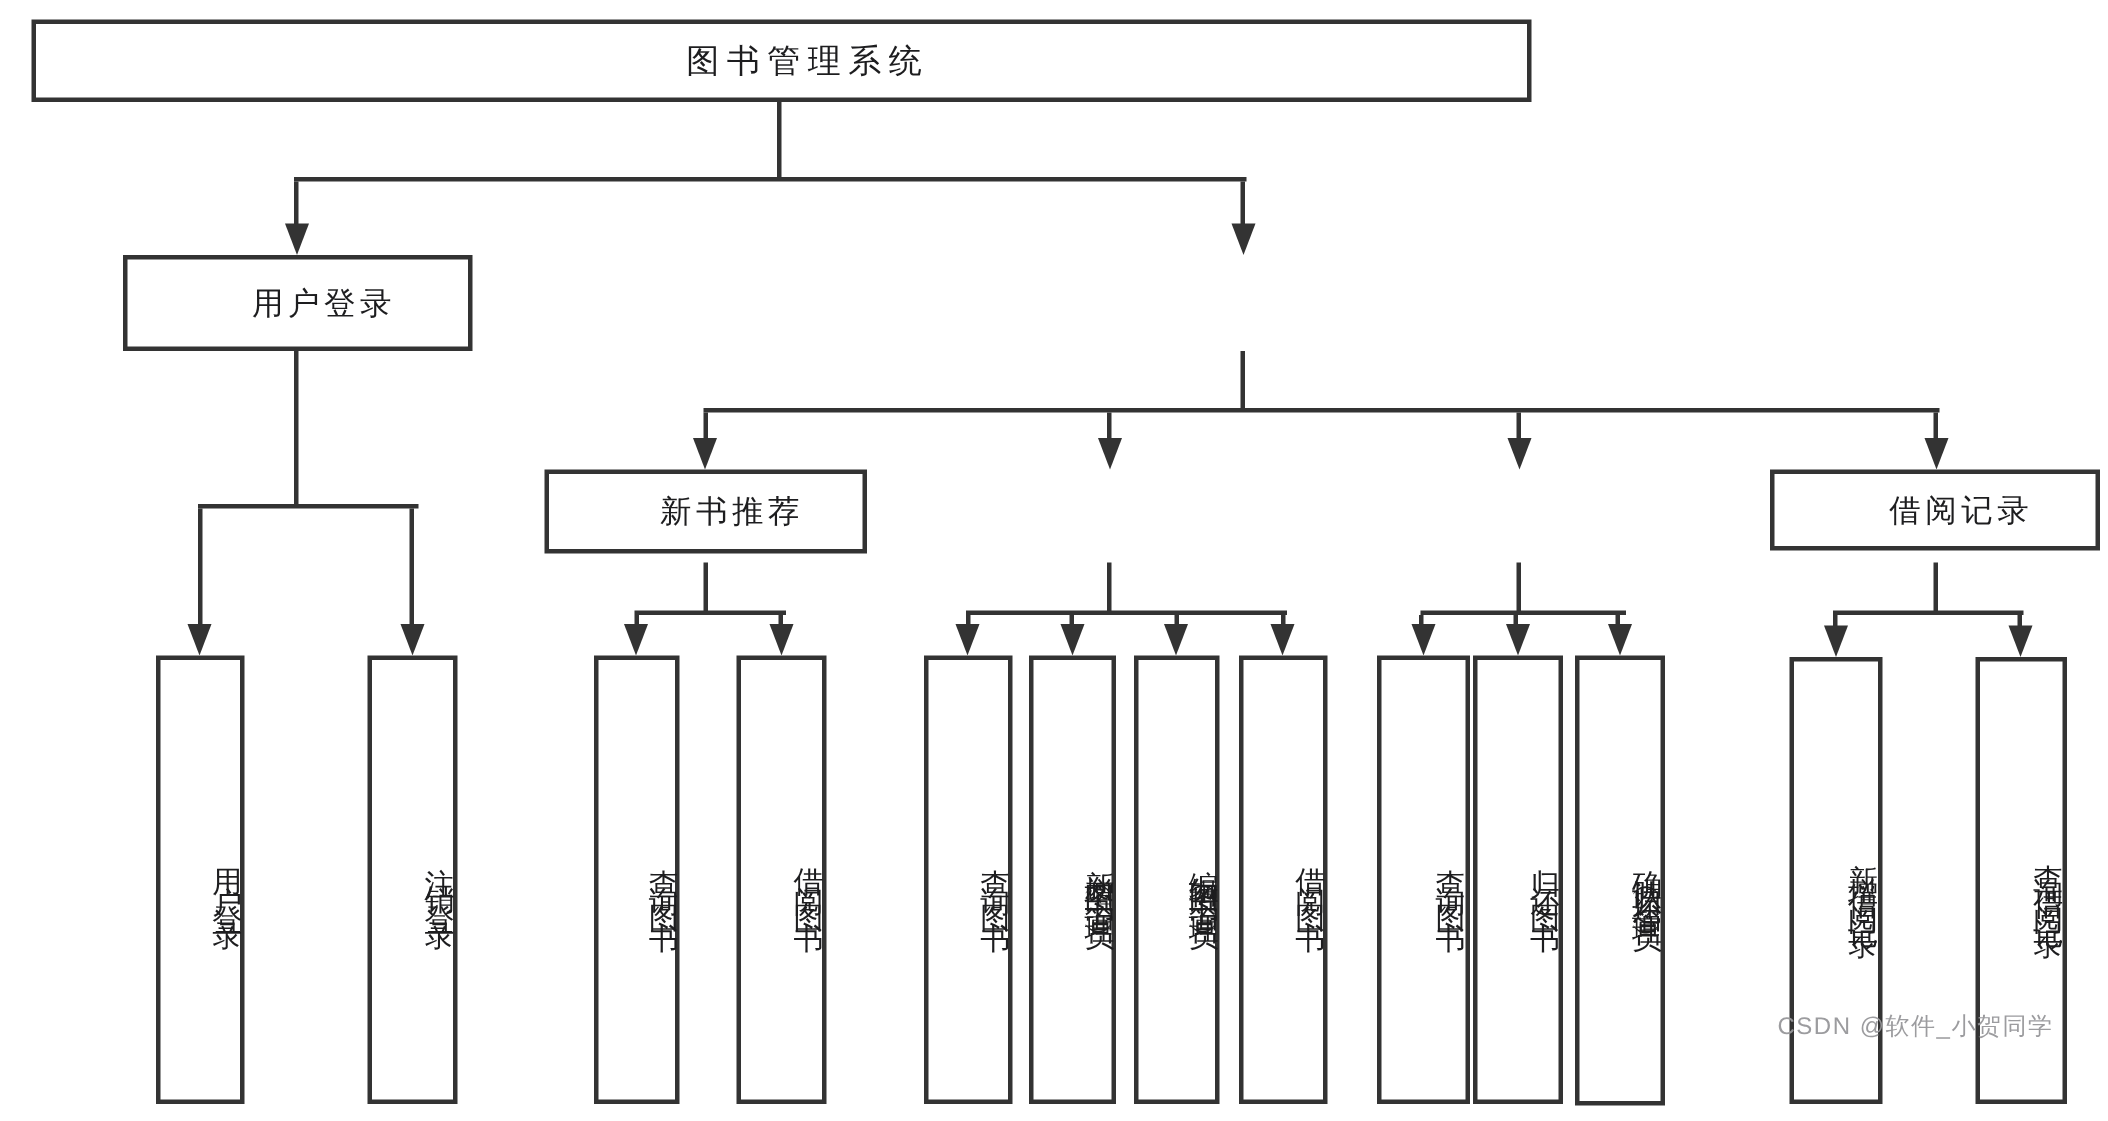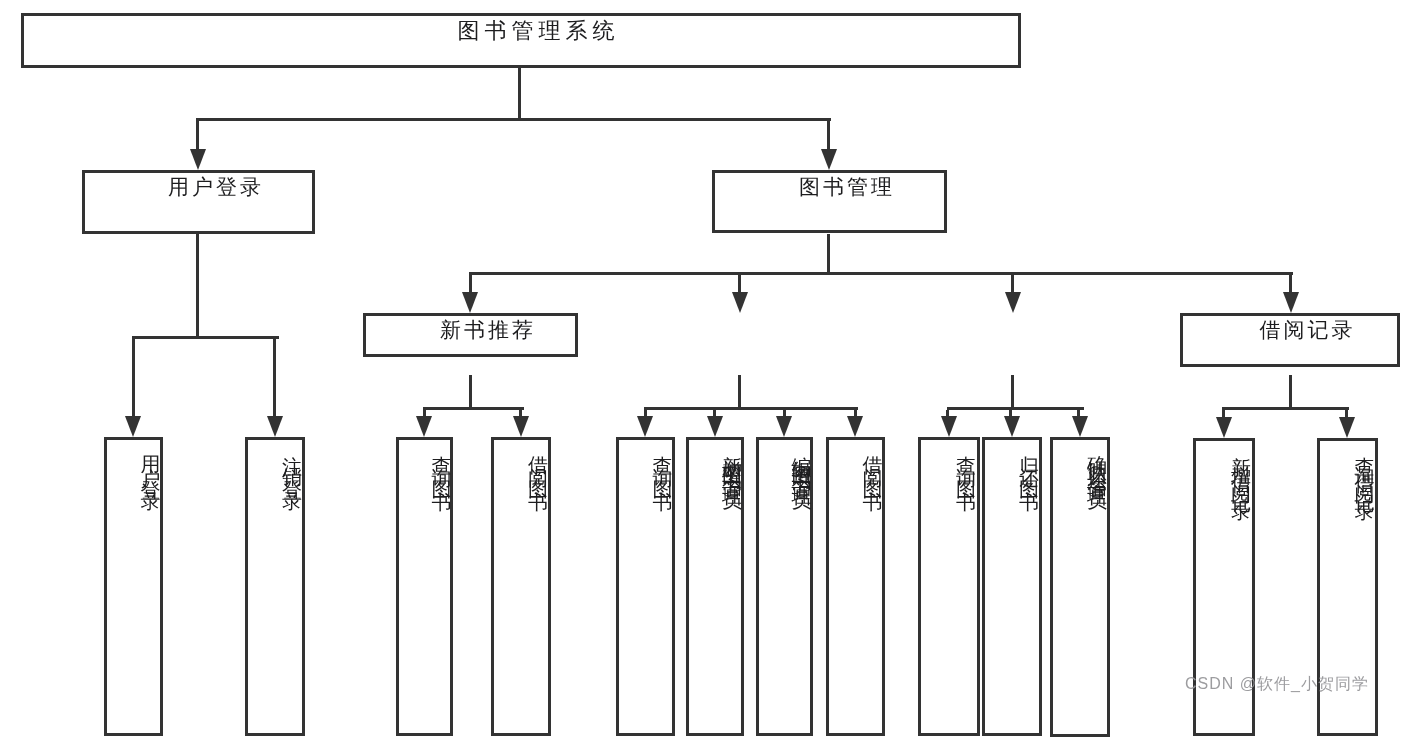--- a/index.html
+++ b/index.html
@@ -5,21 +5,21 @@
   :root{
     --border:#333333; --connector:#333333; --text:#1d1d1f; --background:#ffffff; --watermark:#97979a;
   }
   html,body{margin:0;padding:0;background:#fff;}
   #canvas{
     position:relative; width:1405px; height:747px; background:var(--background);
     overflow:hidden; font-family:"Liberation Sans","DejaVu Sans",sans-serif; color:var(--text);
   }
   .box{
     position:absolute; box-sizing:border-box; border:3px solid var(--border);
-    background:var(--background); display:flex; align-items:flex-start; justify-content:center;
+    background:var(--background); display:flex; align-items:center; justify-content:center;
     z-index:3;
     padding-left:35px;
   }
   .hlab{font-size:21px; letter-spacing:3px; white-space:nowrap;}
   .rootlab{font-size:22px; letter-spacing:5px;}
   .vbox span{
     writing-mode:vertical-rl; text-orientation:mixed; font-size:20px; line-height:1;
   }
   .ls4{letter-spacing:12px;}
   .ls6{letter-spacing:9px;}
@@ -40,25 +40,22 @@
 
 <div id="canvas">
 
   <div class="box" style="left:21px;top:13px;width:1000px;height:55px">
     <span class="hlab rootlab">图书管理系统</span>
   </div>
 
   <div class="box" style="left:82px;top:170px;width:233px;height:64px">
     <span class="hlab">用户登录</span>
   </div>
-  <div class="box" style="left:712px;top:170px;width:235px;height:63px">
-    <span class="hlab">图书管理</span>
-  </div>
 
-  <div class="box" style="left:363px;top:313px;width:215px;height:44px">
+  <div class="box" style="left:363px;top:313px;width:215px;height:56px">
     <span class="hlab">新书推荐</span>
   </div>
   <div class="box" style="left:1180px;top:313px;width:220px;height:54px">
     <span class="hlab">借阅记录</span>
   </div>
 
   <div class="box vbox" style="left:104px;top:437px;width:59px;height:299px">
     <span class="ls4">用户登录</span>
   </div>
   <div class="box vbox" style="left:245px;top:437px;width:60px;height:299px">

